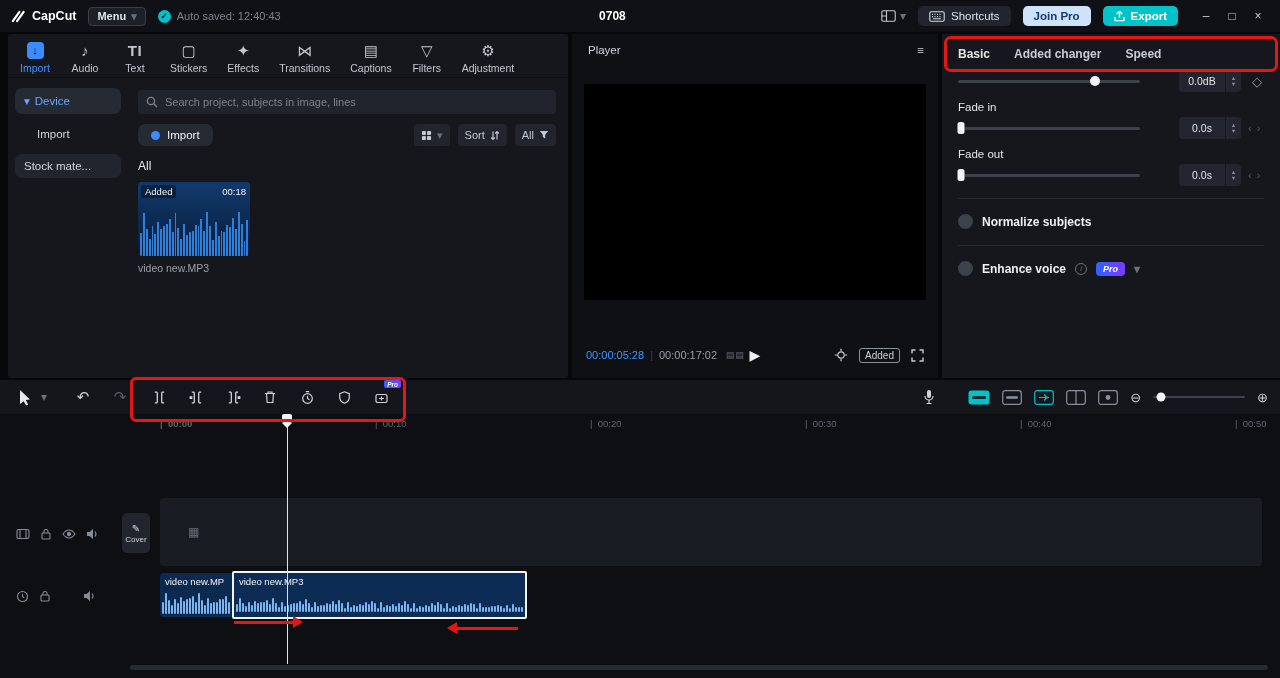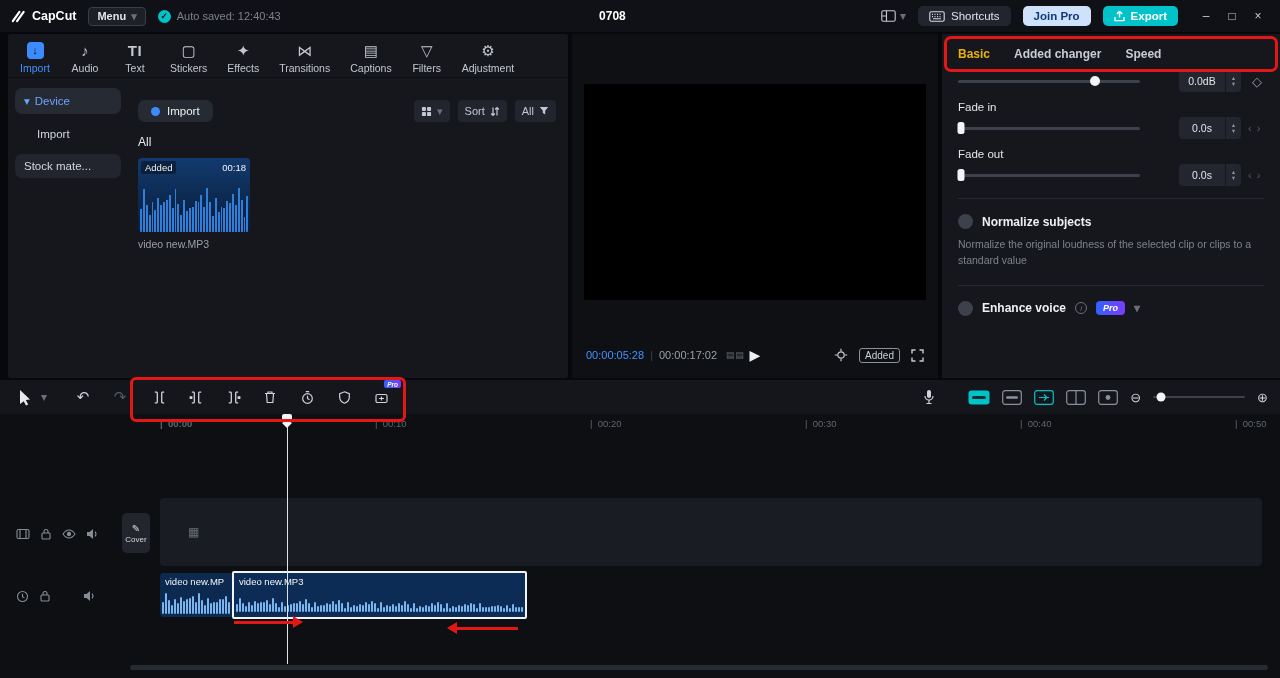--- a/index.html
+++ b/index.html
@@ -69,21 +69,21 @@
   .tc-dur{color:#9aa0a8}
   .frames-ic{color:#646a74;margin-left:9px;font-size:9px;letter-spacing:1px}
   .play-btn{position:absolute;left:50%;transform:translateX(-50%);color:#eef0f3;font-size:14px}
   .pc-right{margin-left:auto;display:flex;align-items:center;gap:11px}
   .ratio-chip{border:1px solid #8b919c;border-radius:3px;padding:1px 5px;font-size:10px;color:#ccd0d7}
 
   
   .panel-inspector{position:absolute;left:942px;top:34px;width:338px;height:344px;background:#15171d;padding:0 16px;overflow:hidden}
   .insp-tabs{display:flex;gap:24px;align-items:center;height:40px;font-size:12px;font-weight:bold}
   .insp-tab{color:#c8ccd3}
-  .insp-tab.active{color:#eab308}
+  .insp-tab.active{color:#e5e5e5}
   .ctl-label{font-size:11.5px;color:#e2e5ea;margin:13px 0 8px}
   .slider-row{display:flex;align-items:center;height:14px}
   .slider{position:relative;width:182px;height:3px;background:#3c414b;border-radius:2px}
   .sthumb{position:absolute;top:50%;transform:translate(-50%,-50%);width:10px;height:10px;background:#f2f4f7;border-radius:50%}
   .sthumb.sq{width:7px;height:12px;border-radius:2.5px}
   .valgroup{display:flex;margin-left:auto}
   .val{width:46px;height:22px;background:#23262e;border-radius:4px 0 0 4px;display:flex;align-items:center;justify-content:center;font-size:10.5px;color:#e2e5ea}
   .step{width:15px;height:22px;background:#23262e;margin-left:1px;border-radius:0 4px 4px 0;display:flex;flex-direction:column;align-items:center;justify-content:center;font-size:5.5px;color:#8b919c;line-height:5px;gap:1px}
   .kf{color:#9aa0a8;font-size:13px;margin-left:9px;width:14px;text-align:center}
   .chevs{margin-left:7px;color:#565c66;font-size:11px;letter-spacing:5px;width:16px;white-space:nowrap}
@@ -247,20 +247,29 @@
     </div>
     <div class="side-item plain">
       <span>Import</span>
     </div>
     <div class="side-item chip">
       <span>Stock mate...</span>
     </div>
   </div>
 
   <div class="media">
+    <div class="search">
+      <span>
+          <svg width="12" height="12" viewBox="0 0 12 12" stroke="#7d838d" fill="none" stroke-width="1.3">
+            <circle cx="5" cy="5" r="3.6"></circle>
+            <path d="M7.8 7.8L11 11"></path>
+          </svg>
+        </span>
+      <input type="text" placeholder="Search project, subjects in image, lines" style="">
+    </div>
     <div class="media-toolbar">
       <div class="import-pill">
         <span class="blue-dot"></span>
         <span>Import</span>
       </div>
       <div class="mt-right">
         <div class="mini-btn">
           <span>
               <svg width="11" height="11" viewBox="0 0 12 12" fill="#c3c7cf">
                 <rect x="1" y="1" width="4.4" height="4.4" rx="1"></rect>
@@ -334,20 +343,24 @@
             <i style="height: 15.1424px;"></i>
             <i style="height: 36.3684px;"></i>
           </div>
       </div>
       <div class="filename">video new.MP3</div>
     </div>
   </div>
 </div>
 
 <div class="panel-player">
+  <div class="player-head">
+    <span>Player</span>
+    <span>≡</span>
+  </div>
   <div class="video"></div>
   <div class="player-controls">
     <span class="tc-cur">00:00:05:28</span>
     <span class="tc-sep">|</span>
     <span class="tc-dur">00:00:17:02</span>
     <span class="frames-ic">▤▤</span>
     <span class="play-btn">▶</span>
     <span class="pc-right">
       <span>
           <svg width="14" height="14" viewBox="0 0 14 14" stroke="#c6cad1" fill="none" stroke-width="1.2">
@@ -415,21 +428,20 @@
     </div>
     <span class="chevs">‹›</span>
   </div>
 
   <div class="divider"></div>
 
   <div class="check-row">
     <span class="cbox"></span>
     <span>Normalize subjects</span>
   </div>
-  <div class="desc">Normalize the original loudness of the selected clip or clips to a standard value</div>
 
   <div class="divider"></div>
 
   <div class="check-row">
     <span class="cbox"></span>
     <span>Enhance voice</span>
     <span class="info-ic">i</span>
     <span class="pro-badge">Pro</span>
     <span class="dim">▾</span>
   </div>

